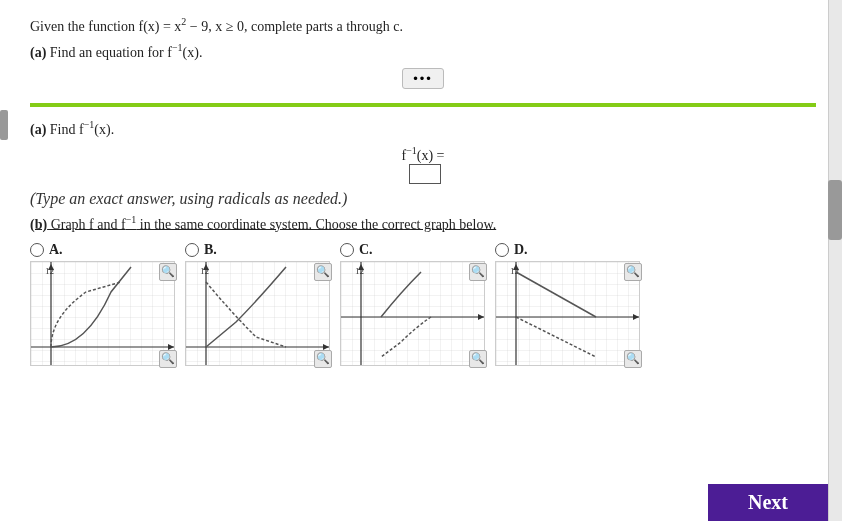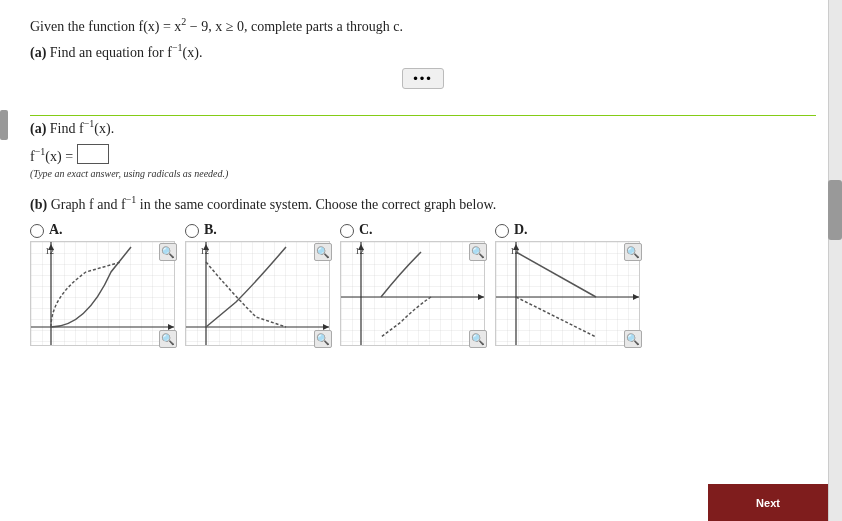--- a/index.html
+++ b/index.html
@@ -18,22 +18,23 @@
       width: 810px;
       margin: 0 auto;
       padding: 14px 10px 10px 14px;
       height: 521px;
       display: flex;
       flex-direction: column;
     }
 
     
     .problem-statement {
-      border-bottom: 1px solid #84cc16;
-      padding-bottom: 22px;
+      border-bottom: 4px solid #84cc16;
+      padding-bottom: 10px;
+      margin-bottom: 10px;
     }
 
     .problem-statement p {
       margin-bottom: 3px;
       line-height: 1.5;
     }
 
     .more-btn-row {
       display: flex;
       justify-content: center;
@@ -45,56 +46,57 @@
       border: 1px solid #bbb;
       border-radius: 3px;
       padding: 2px 10px;
       font-size: 13px;
       cursor: pointer;
       letter-spacing: 2px;
     }
 
     
     .part-a-section {
-      margin-bottom: 10px;
     }
 
     .part-a-section p {
       line-height: 1.6;
     }
 
     .answer-line {
       display: flex;
-      align-items: flex-end;
+      align-items: center;
       margin: 4px 0 2px 0;
+      flex-direction: column;
     }
 
     .answer-box {
       display: inline-block;
       width: 32px;
       height: 20px;
       border: 1px solid #555;
       margin-left: 4px;
       vertical-align: middle;
     }
 
     .hint-text {
-      font-size: 10px;
+      font-size: 16px;
       color: #333;
       font-style: italic;
     }
 
     
     .part-b-section {
       margin-bottom: 8px;
     }
 
     .part-b-section p {
       line-height: 1.6;
       margin-bottom: 6px;
+      text-decoration: underline;
     }
 
     
     .options-row {
       display: flex;
       align-items: flex-start;
       gap: 10px;
     }
 
     .option-item {
@@ -207,27 +209,27 @@
       position: absolute;
       bottom: 0;
       right: 14px;
       width: 120px;
       height: 37px;
     }
 
     .next-btn {
       width: 100%;
       height: 100%;
-      background: #7f1d1d;
+      background: #4c1d95;
       color: #fff;
-      font-size: 11px;
+      font-size: 20px;
       font-weight: bold;
       border: none;
       cursor: pointer;
-      font-family: Liberation Sans, sans-serif;
+      font-family: Liberation Serif, serif;
     }
 
     sup { font-size: 10px; }
 
     .bold-label {
       font-weight: bold;
     }
   </style>
 </head>
 <body>

